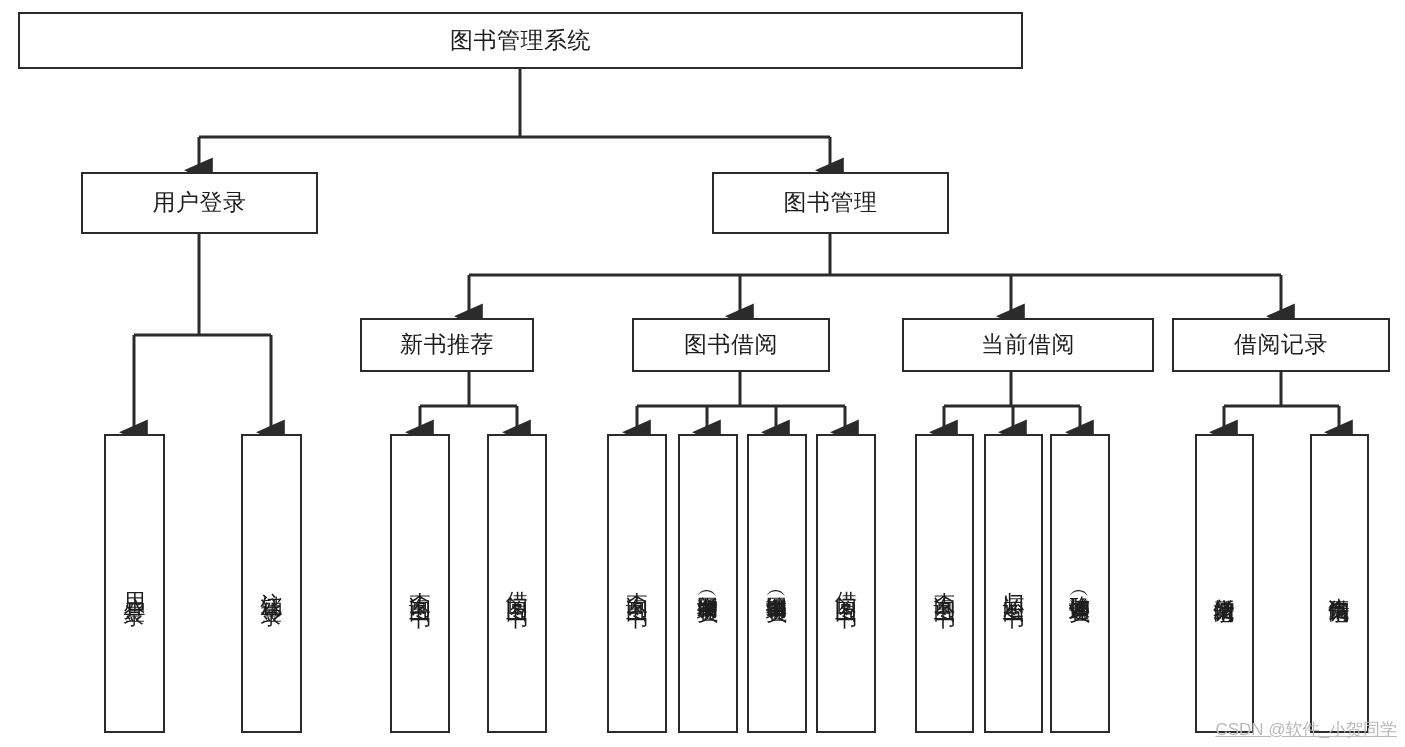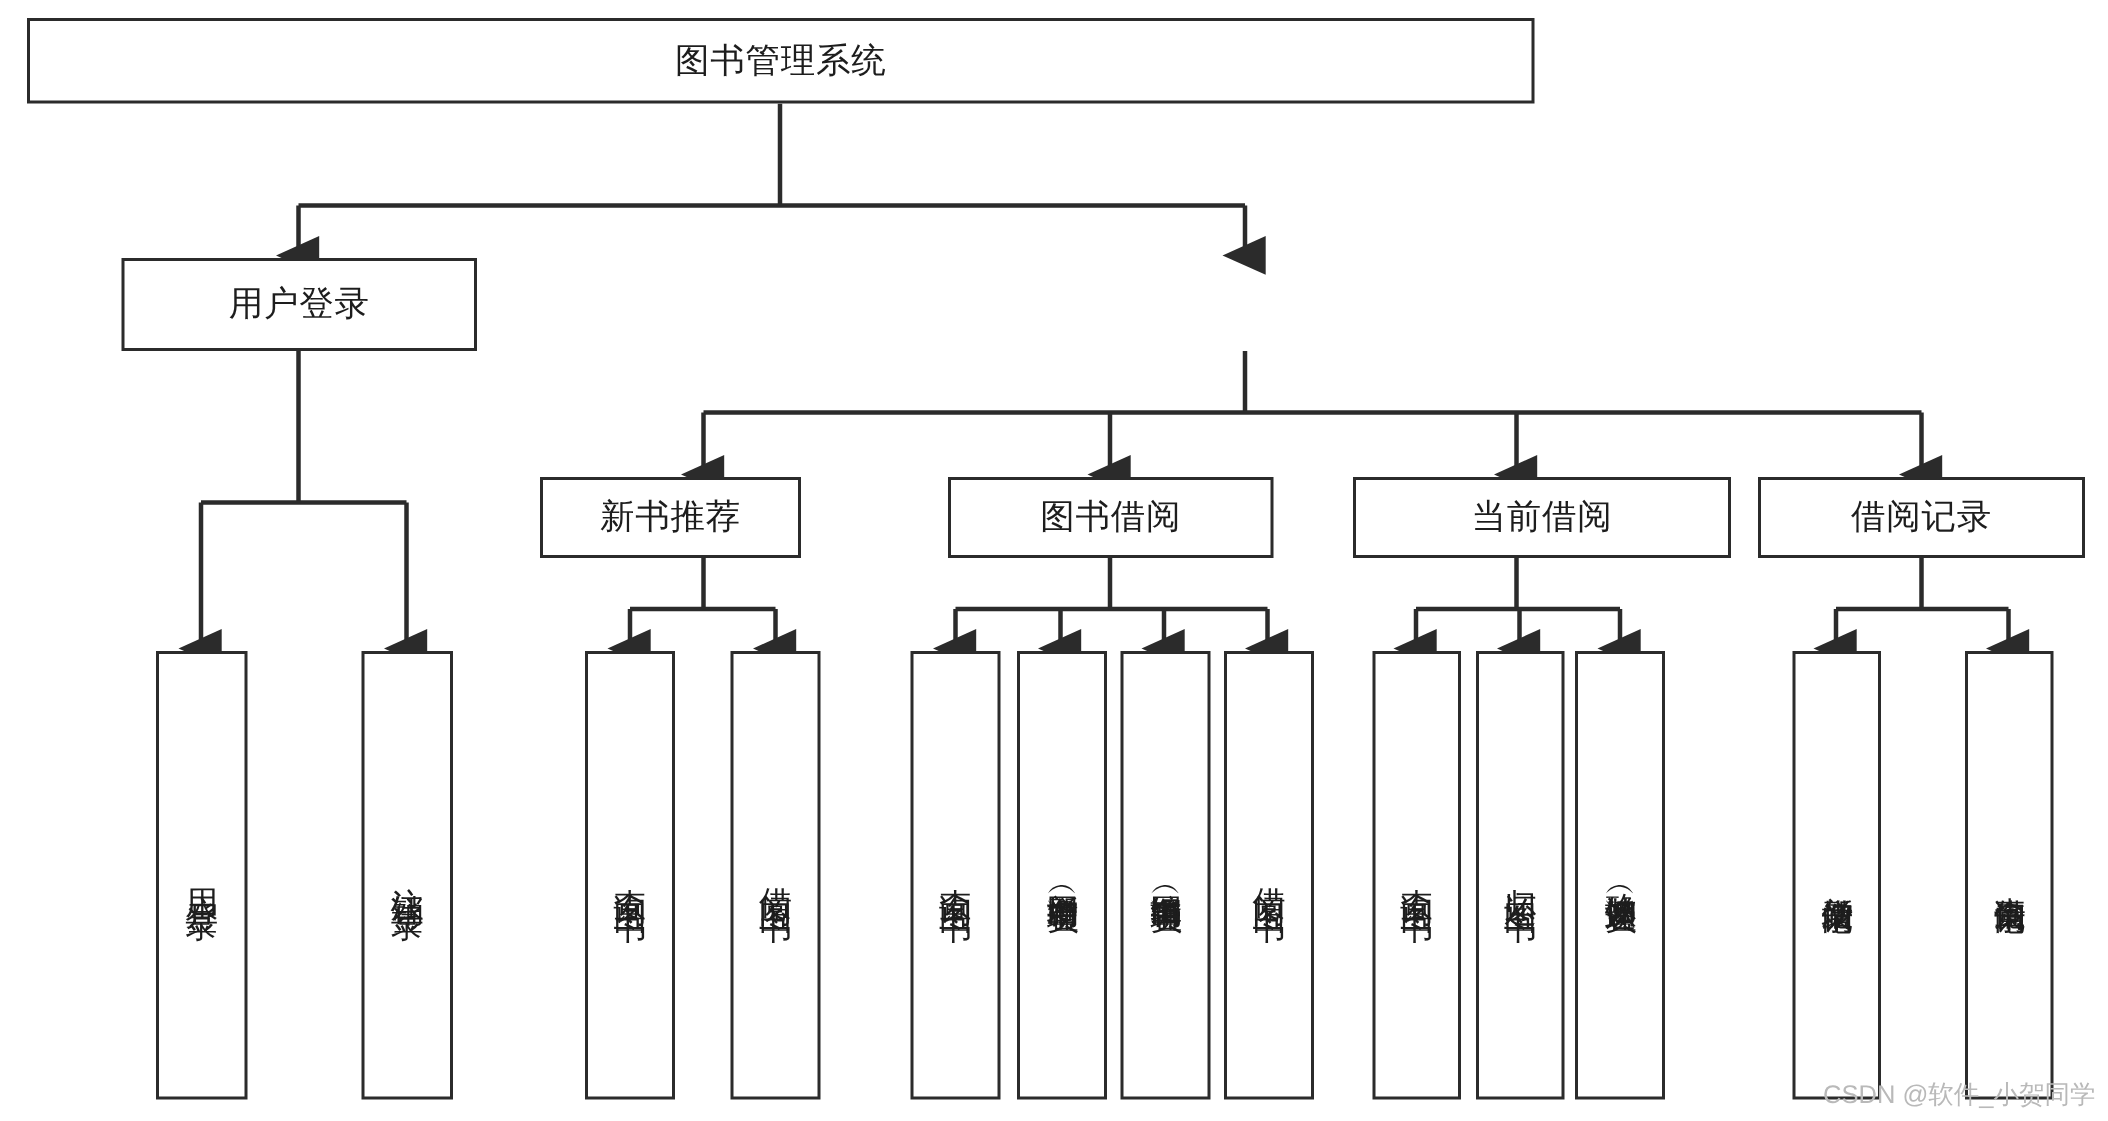--- a/index.html
+++ b/index.html
@@ -59,20 +59,21 @@
     font-size: 21px;
   }
   #watermark {
     position: absolute;
     right: 8px;
     bottom: 6px;
     font-size: 17px;
     color: #b9b9b9;
     white-space: nowrap;
     pointer-events: none;
+    text-decoration: underline;
   }
 </style>
 </head>
 <body>
 
 <div id="stage">
 
   <svg id="diagram-svg" viewBox="0 0 1405 747">
     <defs>
       <marker id="arrowhead" markerWidth="11" markerHeight="11" refX="4.6" refY="5" orient="auto" markerUnits="strokeWidth">
@@ -126,25 +127,28 @@
     </g>
   </svg>
 
   <div class="node-box" style="left:18px; top:12px; width:1005px; height:57px;">
     <span class="node-label-h">图书管理系统</span>
   </div>
 
   <div class="node-box" style="left:81px; top:172px; width:237px; height:62px;">
     <span class="node-label-h">用户登录</span>
   </div>
+  <div class="node-box" style="left:712px; top:172px; width:237px; height:62px;">
+    <span class="node-label-h">图书管理</span>
+  </div>
 
   <div class="node-box" style="left:360px; top:318px; width:174px; height:54px;">
     <span class="node-label-h">新书推荐</span>
   </div>
-  <div class="node-box" style="left:632px; top:318px; width:217px; height:54px;">
+  <div class="node-box" style="left:632px; top:318px; width:198px; height:54px;">
     <span class="node-label-h">图书借阅</span>
   </div>
   <div class="node-box" style="left:902px; top:318px; width:252px; height:54px;">
     <span class="node-label-h">当前借阅</span>
   </div>
   <div class="node-box" style="left:1172px; top:318px; width:218px; height:54px;">
     <span class="node-label-h">借阅记录</span>
   </div>
 
   <div class="node-box vertical" style="left:104px; top:434px; width:61px; height:299px;">

